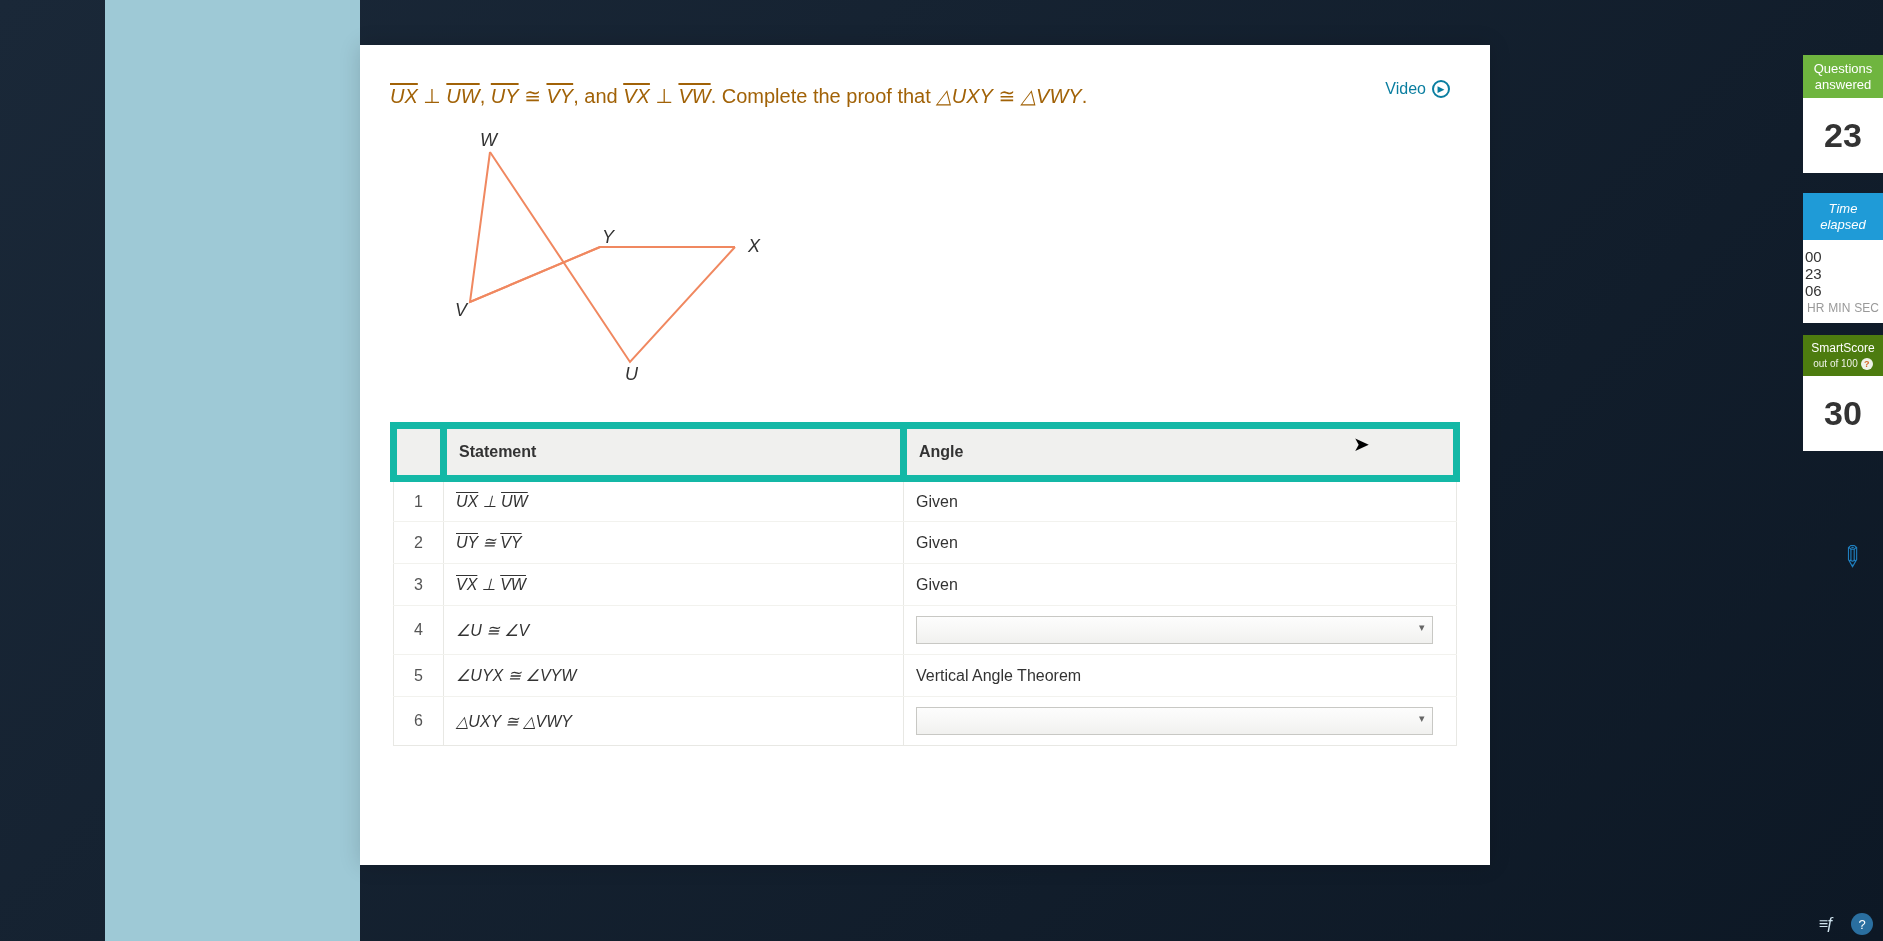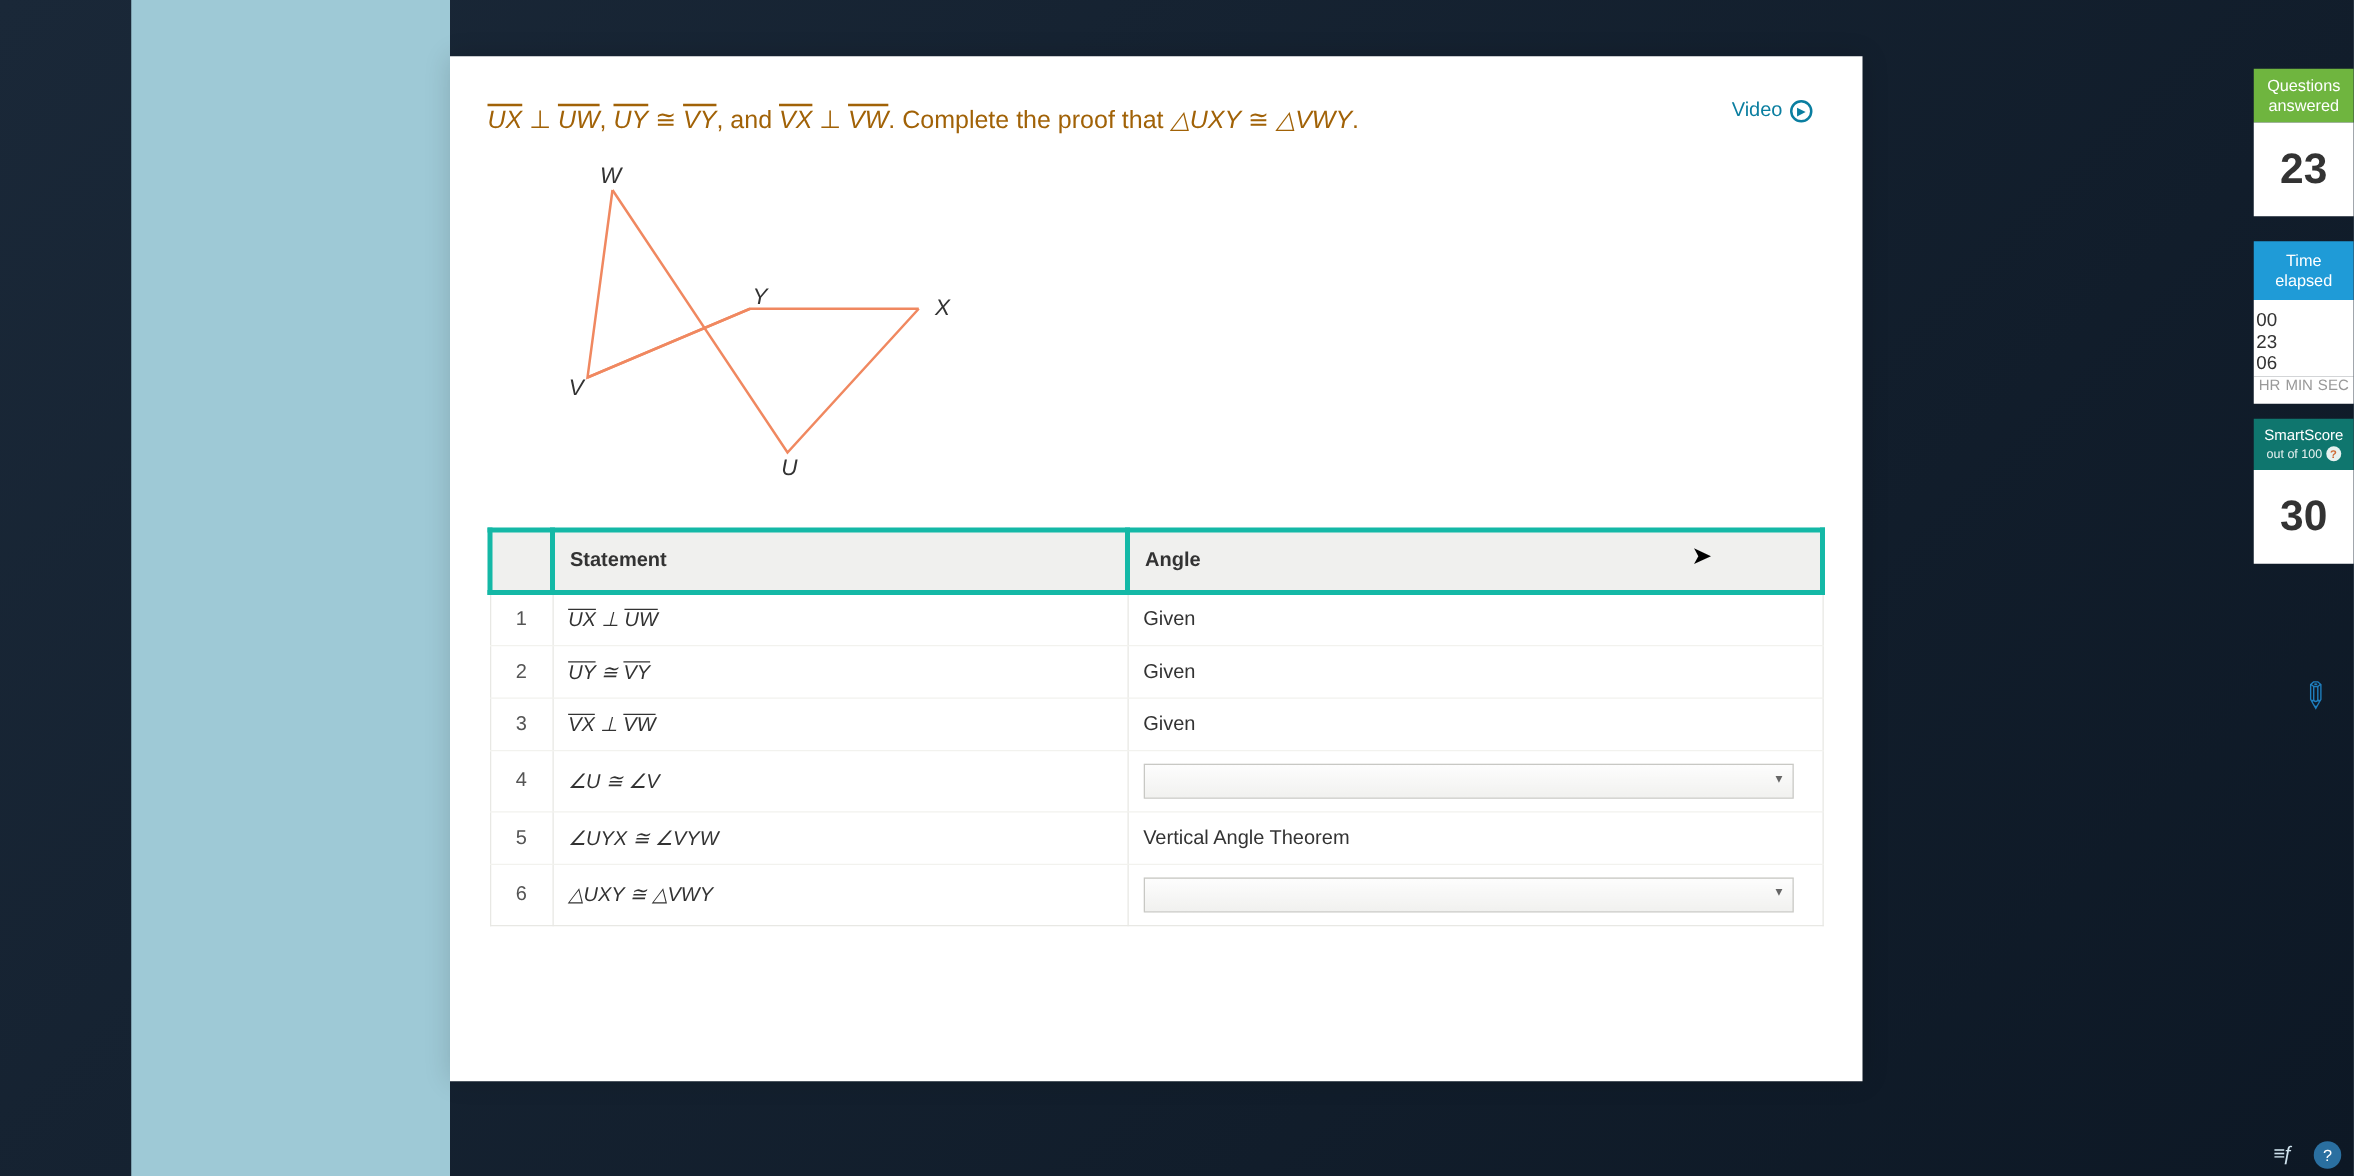--- a/index.html
+++ b/index.html
@@ -59,21 +59,21 @@
   .proof-table {
     width: 100%;
     border-collapse: collapse;
     font-size: 16px;
     color: #333;
   }
   .proof-table th {
     text-align: left;
     padding: 14px 12px;
     background: #f0f0ee;
-    border: 4px solid #14b8a6;
+    border: 7px solid #14b8a6;
     font-weight: 700;
     margin-left: 42px;
   }
   .proof-table td {
     padding: 10px 12px;
     border-left: 1px solid #e8e8e4;
     border-right: 1px solid #e8e8e4;
     border-bottom: 1px solid #f2f2ee;
     vertical-align: middle;
     height: 42px;
@@ -142,40 +142,41 @@
     text-align: center;
     padding: 18px 0;
   }
   .box-blue {
     background: #1f9bd7;
     color: #fff;
     font-size: 13px;
     text-align: center;
     padding: 8px 4px;
     line-height: 1.2;
+    font-style: italic;
   }
   .time-row {
     background: #fff;
     display: flex;
     justify-content: space-around;
     padding: 8px 2px 2px 2px;
     font-size: 15px;
     color:#333;
     flex-direction:column;
   }
   .time-lbl-row {
     background: #fff;
     display: flex;
     justify-content: space-around;
     padding: 0 2px 8px 2px;
     font-size: 12px;
     color:#999;
   }
   .box-orange {
-    background: #0f766e;
+    background: #4d7c0f;
     color:#fff;
     font-size: 12px;
     text-align: center;
     padding: 6px 4px;
     line-height: 1.3;
   }
   .box-orange .sub { font-size: 10px; opacity: .9;}
   .info-circ {
     display:inline-block; width:12px;height:12px;border-radius:50%;
     background:#fff;color:#e5682e;font-size:9px;line-height:12px;

